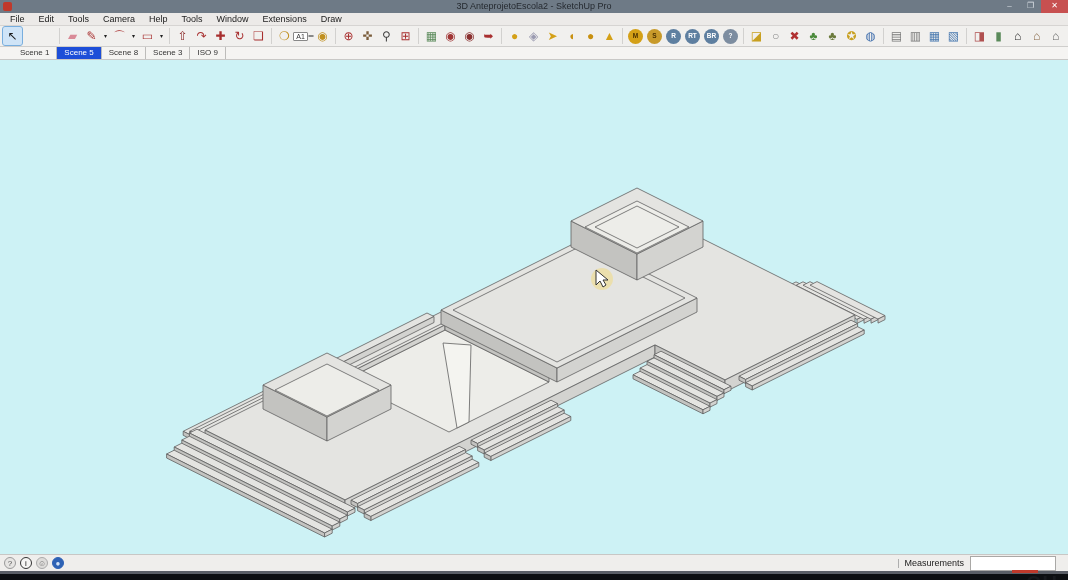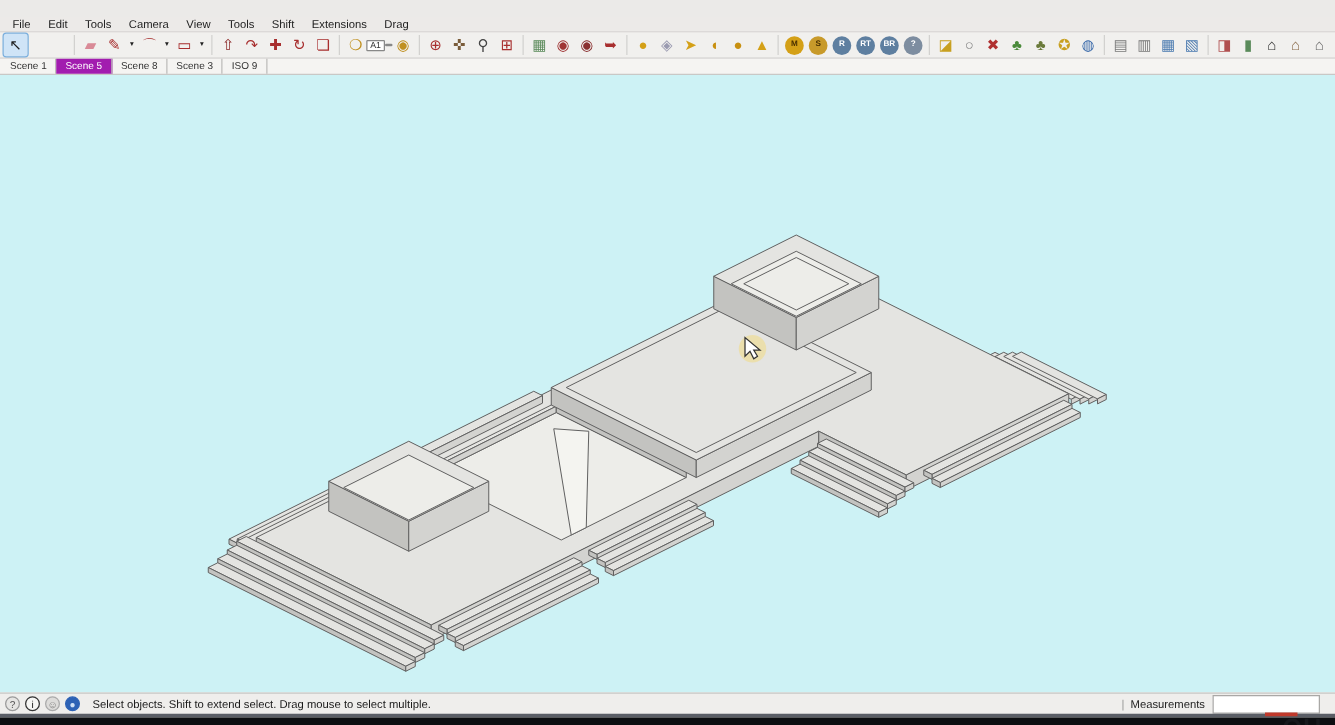--- a/index.html
+++ b/index.html
@@ -23,23 +23,23 @@
        font-size:12px;flex:none;box-sizing:border-box;}
   .tbi .g{line-height:1;}
   .tbi.active{background:#cfe4f7;outline:1px solid #78aede;border-radius:2px;}
   .tbi.sep{width:1px;height:16px;background:#d2d1cf;margin:0 3px;}
   .tbi.gap{width:34px;}
   .tbi.dd{width:9px;font-size:6px;color:#222;}
   .tbi.badge{width:15px;height:15px;border-radius:50%;margin:0 2px;font-size:6.5px;font-weight:bold;}
   .tbi.frame .g{border:1px solid #888;background:#fff;font-size:7px;padding:0px 2px;border-radius:1px;}
   
   .tabsbar{position:absolute;left:0;top:47px;width:100%;height:13px;background:#f5f4f2;
-           border-bottom:1px solid #c9c8c6;display:flex;align-items:stretch;padding-left:1px;box-sizing:border-box;}
+           border-bottom:1px solid #c9c8c6;display:flex;align-items:stretch;padding-left:13px;box-sizing:border-box;}
   .stab{font-size:8px;color:#333;padding:0 7px;line-height:12px;border-right:1px solid #bdbcba;}
-  .stab.active{background:#a21caf;color:#fff;}
+  .stab.active{background:#1d4ed8;color:#fff;}
   
   .viewport{position:absolute;left:0;top:60px;width:1068px;height:494px;background:#cdf2f5;}
   .viewport svg{display:block;}
   
   .statusbar{position:absolute;left:0;top:554px;width:100%;height:17px;background:#efeeec;
              border-top:1px solid #c8c7c5;display:flex;align-items:center;font-size:9px;box-sizing:border-box;}
   .sicons{display:flex;align-items:center;}
   .sicon{width:12px;height:12px;border-radius:50%;border:1px solid #999;margin-left:4px;font-size:8px;
          display:flex;align-items:center;justify-content:center;box-sizing:border-box;background:#e8e7e5;}
   .smsg{margin-left:10px;color:#1a1a1a;}
@@ -53,32 +53,42 @@
   .strip2{position:absolute;left:0;top:574px;width:100%;height:6px;background:#0c0e11;}
   .watermark{position:absolute;right:10px;top:550px;font-size:20px;font-weight:bold;color:#16181c;
              letter-spacing:1px;z-index:5;line-height:20px;margin-top:23px;}
   .wm-bar{position:absolute;right:30px;top:570px;width:26px;height:3px;background:#c0392b;z-index:6;}
 </style>
 </head>
 <body>
 
 <div class="app">
 
+  <div class="titlebar">
+    <div class="tb-logo"></div>
+    <div class="tb-title">3D AnteprojetoEscola2 - SketchUp Pro</div>
+    <div class="tb-controls">
+
+    <div class="wctl"><span class="g">–</span></div>
+        <div class="wctl"><span class="g">❐</span></div>
+        <div class="wctl close"><span class="g">✕</span></div>
+      </div>
+  </div>
 
   <div class="menubar">
 
   <span class="mitem">File</span>
       <span class="mitem">Edit</span>
       <span class="mitem">Tools</span>
       <span class="mitem">Camera</span>
-      <span class="mitem">View</span>
+      <span class="mitem">Help</span>
       <span class="mitem">Tools</span>
-      <span class="mitem">Shift</span>
+      <span class="mitem">Window</span>
       <span class="mitem">Extensions</span>
-      <span class="mitem">Drag</span>
+      <span class="mitem">Draw</span>
     </div>
 
   <div class="toolbar">
 
   <span class="tbi active" style="color: rgb(26, 26, 26);">
         <span class="g">↖</span>
         <span class="g"></span>
       </span>
       <span class="tbi gap">
         <span class="g"></span>
@@ -450,21 +460,20 @@
         <span class="sicon" style="color: rgb(17, 17, 17); background: rgb(246, 246, 244); border-color: rgb(51, 51, 51);">
           <span>i</span>
         </span>
         <span class="sicon" style="color: rgb(119, 119, 119); background: rgb(221, 220, 218); border-color: rgb(170, 170, 170);">
           <span>☺</span>
         </span>
         <span class="sicon" style="color: rgb(207, 224, 245); background: rgb(45, 98, 181); border-color: rgb(45, 98, 181);">
           <span>●</span>
         </span>
       </div>
-    <span class="smsg">Select objects. Shift to extend select. Drag mouse to select multiple.</span>
     <div class="sright">
       <span class="ssep">|</span>
       <span class="smeas">Measurements</span>
       <input class="sinput" value="" style="">
     </div>
   </div>
 
   <div class="strip1"></div>
   <div class="strip2"></div>
   <div class="watermark">OU</div>

